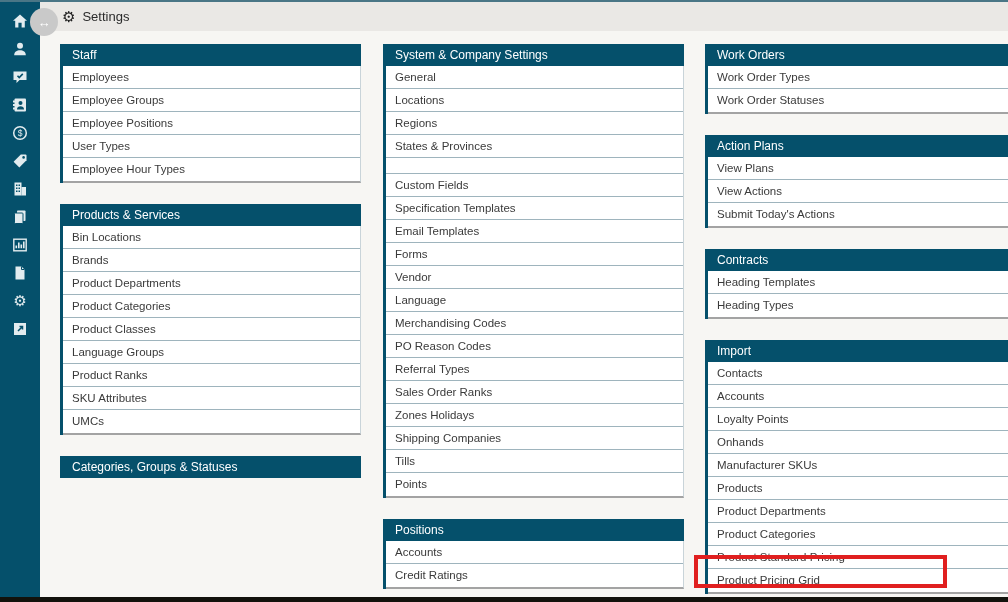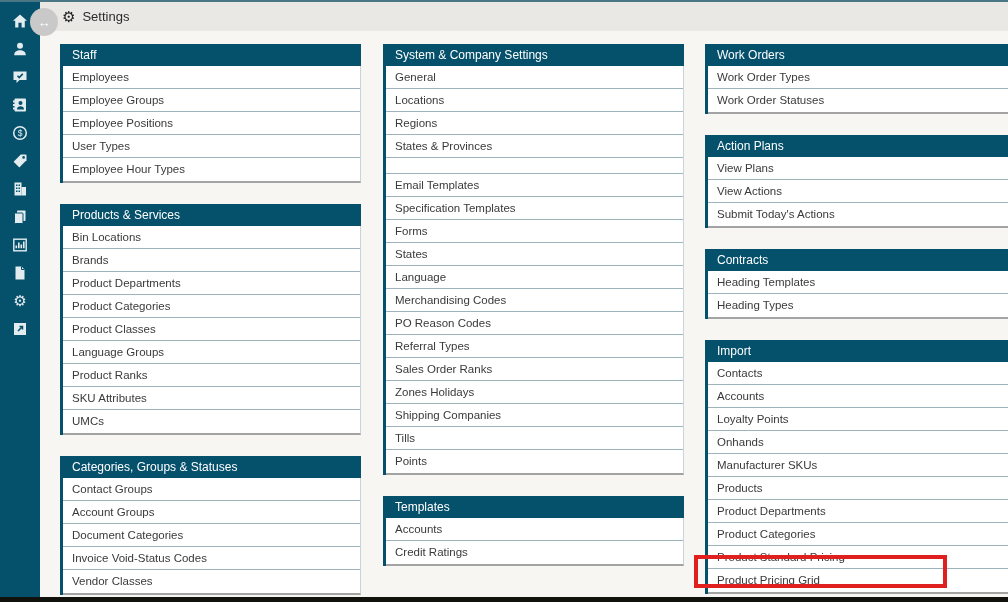--- a/index.html
+++ b/index.html
@@ -175,55 +175,49 @@
           <li class="row">Product Categories</li>
           <li class="row">Product Classes</li>
           <li class="row">Language Groups</li>
           <li class="row">Product Ranks</li>
           <li class="row">SKU Attributes</li>
           <li class="row">UMCs</li>
         </ul>
       </div>
       <div class="section">
         <div class="section-header">Categories, Groups &amp; Statuses</div>
-        <ul class="rows">
-          <li class="row">Contact Groups</li>
-          <li class="row">Account Groups</li>
-          <li class="row">Document Categories</li>
-          <li class="row">Invoice Void-Status Codes</li>
-          <li class="row">Vendor Classes</li>
-        </ul>
       </div>
     </div>
   <div class="col col-2">
       <div class="section">
         <div class="section-header">System &amp; Company Settings</div>
         <ul class="rows">
           <li class="row">General</li>
           <li class="row">Locations</li>
           <li class="row">Regions</li>
           <li class="row">States &amp; Provinces</li>
           <li class="row spacer"></li>
+          <li class="row">Custom Fields</li>
+          <li class="row">Specification Templates</li>
           <li class="row">Email Templates</li>
-          <li class="row">Specification Templates</li>
           <li class="row">Forms</li>
-          <li class="row">States</li>
+          <li class="row">Vendor</li>
           <li class="row">Language</li>
           <li class="row">Merchandising Codes</li>
           <li class="row">PO Reason Codes</li>
           <li class="row">Referral Types</li>
           <li class="row">Sales Order Ranks</li>
           <li class="row">Zones Holidays</li>
           <li class="row">Shipping Companies</li>
           <li class="row">Tills</li>
           <li class="row">Points</li>
         </ul>
       </div>
       <div class="section">
-        <div class="section-header">Templates</div>
+        <div class="section-header">Positions</div>
         <ul class="rows">
           <li class="row">Accounts</li>
           <li class="row">Credit Ratings</li>
         </ul>
       </div>
     </div>
   <div class="col col-3">
       <div class="section">
         <div class="section-header">Work Orders</div>
         <ul class="rows">

